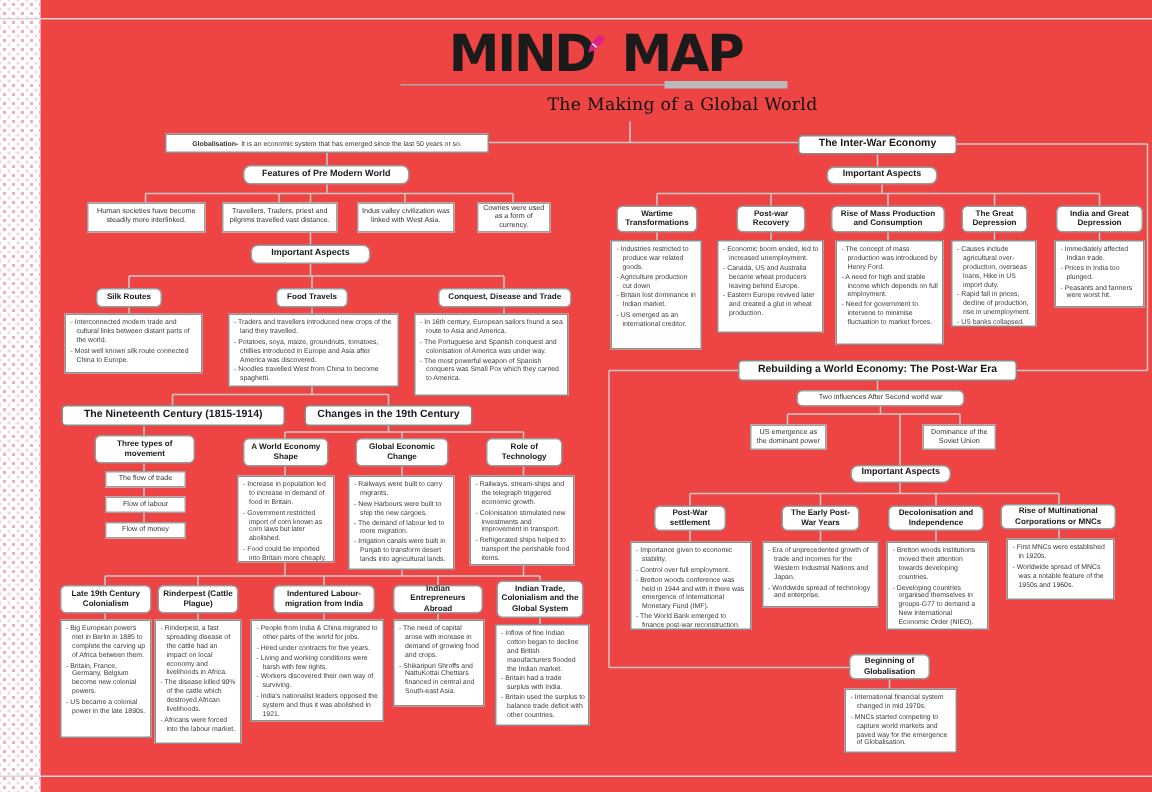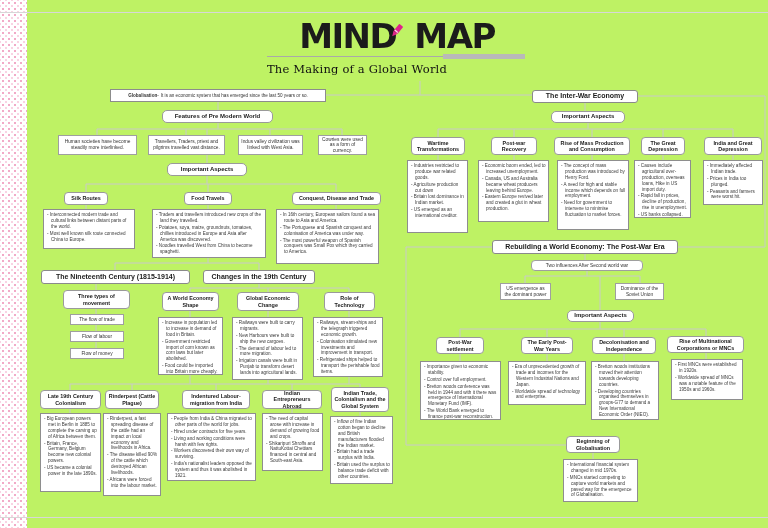--- a/index.html
+++ b/index.html
@@ -1,28 +1,28 @@
 <!DOCTYPE html>
 <html><head>
 <meta charset="utf-8">
 <style>
   html,body{margin:0;padding:0;background:#fff;}
-  #page{position:relative;width:768px;height:528px;background:#bef264;overflow:hidden;
+  #page{position:relative;width:768px;height:528px;background:#ef4444;overflow:hidden;
         font-family:"Liberation Sans","DejaVu Sans",sans-serif;color:#222;}
   .strip{position:absolute;left:0;top:0;bottom:0;width:27px;background-color:#fff;
          background-image:radial-gradient(#f2aac7 1px,transparent 1.3px),radial-gradient(#f9d3e3 1px,transparent 1.3px);
          background-size:6px 6px,6px 6px;background-position:0 0,3px 3px;}
   .rule{position:absolute;height:1px;background:#d7d7d7;}
   .hline-thick{position:absolute;background:#b9b9b9;}
   
   .logo{position:absolute;left:297px;top:16px;width:200px;text-align:center;
         font-family:"DejaVu Sans","Liberation Sans",sans-serif;font-weight:800;font-size:34px;
         letter-spacing:-1.5px;color:#1b1b1b;white-space:nowrap;}
   .pencil{width:17px;height:17px;margin:0 2px 0 -8px;position:relative;top:-9px;display:inline-block;}
-  .mtitle{position:absolute;left:267px;top:62px;width:260px;text-align:left;
+  .mtitle{position:absolute;left:285px;top:62px;width:260px;text-align:right;
           font-family:"DejaVu Serif","Liberation Serif",serif;font-size:11.5px;color:#111;letter-spacing:.2px;}
   
   .hdr,.leaf,.gbox{position:absolute;box-sizing:border-box;background:#fff;display:flex;
         align-items:center;justify-content:center;text-align:center;line-height:1.18;}
   .hdr{border:1px solid #9a9a9a;border-radius:4px;font-weight:bold;font-size:5.4px;color:#1a1a1a;padding:1px 2px;}
   .hdr.md{font-size:6px;border-radius:5px;}
   .hdr.lg{font-size:7px;border-radius:3px;border-color:#8a8a8a;}
   .leaf{border:1px solid #9f9f9f;font-size:4.8px;color:#333;padding:1px 2px;}
   .leaf.r{border-radius:4px;}
   .gbox{border:1px solid #8c8c8c;font-size:4.6px;color:#333;white-space:nowrap;overflow:hidden;}

